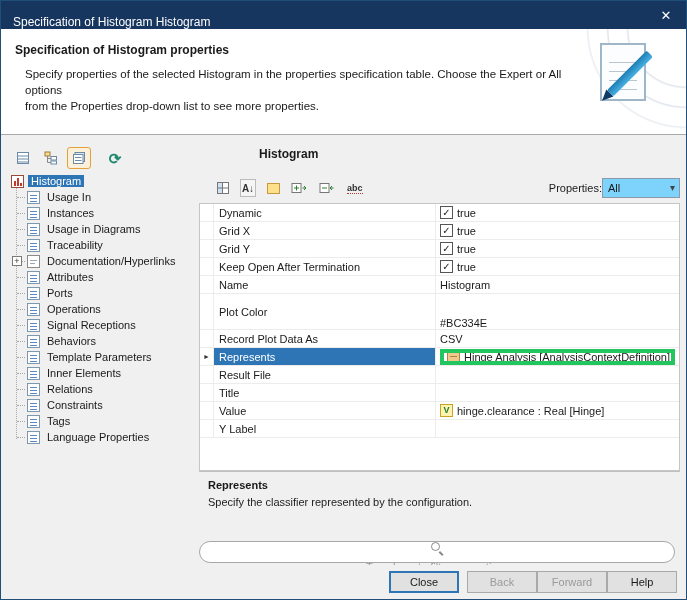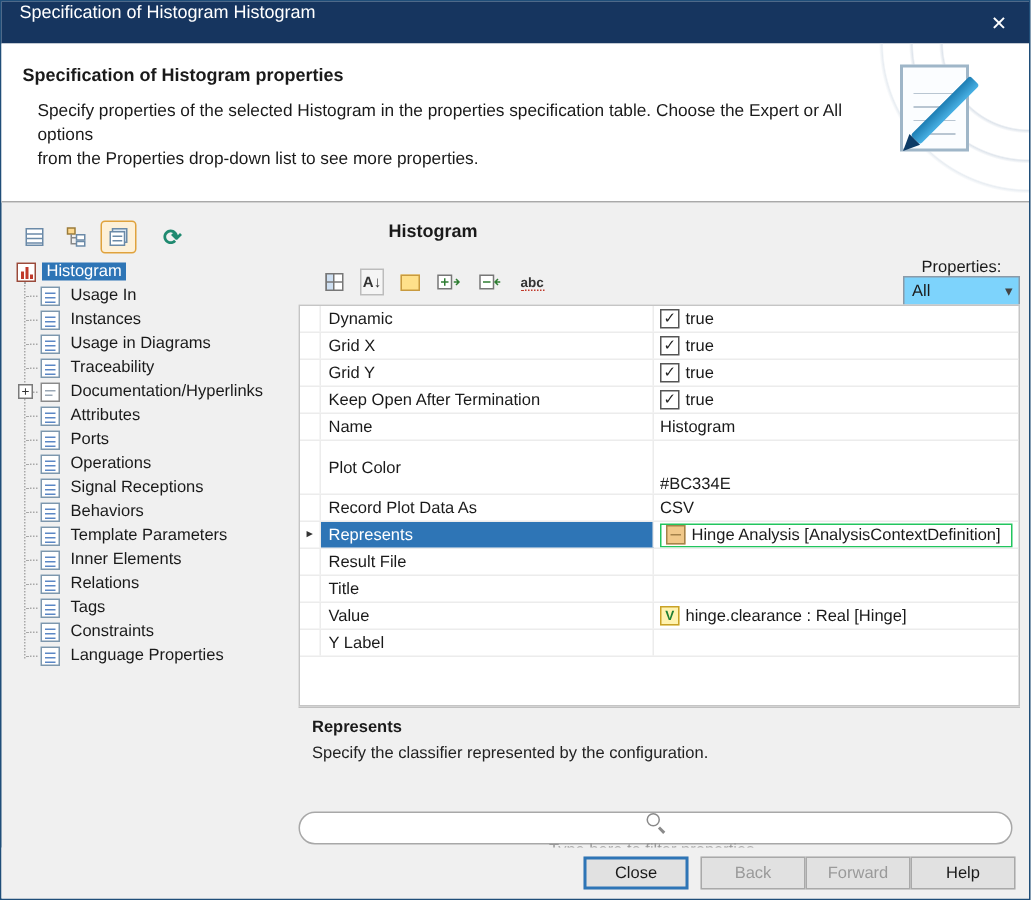--- a/index.html
+++ b/index.html
@@ -2,21 +2,21 @@
 <html style="--titlebar: #16355f; --selection: #2e75b6; --accent-orange: #e0a23c; --plot-color-value: #BC334E;"><head>
 <meta charset="utf-8">
 <style>
   * { margin:0; padding:0; box-sizing:border-box; }
   html,body { width:687px; height:600px; }
   body { font-family:"Liberation Sans", sans-serif; font-size:11px; color:#1a1a1a; background:#f0f0f0; overflow:hidden; }
 
   .dialog { position:absolute; left:0; top:0; width:687px; height:600px; border:1px solid #1f4e79; background:#f0f0f0; }
 
   
-  .titlebar { position:absolute; left:0; top:0; right:0; height:28px; background:var(--titlebar,#16355f); color:#fff; display:flex; align-items:flex-start; padding:0 12px; font-size:12px; }
+  .titlebar { position:absolute; left:0; top:0; right:0; height:28px; background:var(--titlebar,#16355f); color:#fff; display:flex; align-items:flex-end; padding:0 12px; font-size:12px; }
   .close-btn { position:absolute; right:0; top:0; width:40px; height:28px; display:flex; align-items:center; justify-content:center; color:#fff; font-size:13px; cursor:pointer; }
 
   
   .header { position:absolute; left:0; top:28px; right:0; height:106px; background:#fff; border-bottom:1px solid #a9a9a9; overflow:hidden; }
   .h-title { font-weight:bold; font-size:12px; margin:14px 0 9px 14px; }
   .h-desc { margin-left:24px; line-height:16px; font-size:11.5px; width:545px; }
   .header-art { position:absolute; right:0; top:0; bottom:0; width:130px;
     background:
       radial-gradient(circle at 100% 0, transparent 57px, #dfe5ec 58px, transparent 60px),
       radial-gradient(circle at 100% 0, transparent 77px, #dfe5ec 78px, transparent 80px),
@@ -62,40 +62,40 @@
   
   .panel-heading { position:absolute; left:258px; top:146px; font-size:12px; font-weight:bold; }
 
   .table-toolbar { position:absolute; left:198px; top:176px; width:481px; height:22px; display:flex; align-items:center; }
   .tb-icons { display:flex; align-items:center; gap:9px; margin-left:16px; }
   .tb-ic { display:flex; align-items:center; justify-content:center; min-width:16px; height:18px; cursor:pointer; border:1px solid transparent; }
   .tb-ic.pressed { border-color:#bcbcbc; background:#f5f5f5; }
   .sort-glyph { font-size:10px; font-weight:bold; color:#333; }
   .cat-ic { width:13px; height:11px; background:#ffe08a; border:1px solid #c89a3f; }
   .spell-glyph { font-size:9px; font-weight:bold; color:#333; border-bottom:1px dotted #c0392b; line-height:10px; }
-  .props { margin-left:auto; display:flex; align-items:center; gap:0;flex-direction:column; }
+  .props { margin-left:auto; display:flex; align-items:center; gap:0; }
   .combo { width:78px; height:20px; border:1px solid #8a9aa8; background:#7dd3fc; display:flex; align-items:center; padding:0 5px; position:relative; cursor:pointer; }
   .combo-arrow { position:absolute; right:4px; top:3px; font-size:10px; color:#444; }
 
   
   .prop-table { position:absolute; left:198px; top:202px; width:481px; height:268px; background:#fff; border:1px solid #c5c5c5; overflow:hidden; }
   .t-row { display:flex; align-items:stretch; height:18px; border-bottom:1px solid #ececec; }
   .t-row.tall { height:36px; }
   .cell-marker { width:14px; flex:0 0 auto; border-right:1px solid #ececec; display:flex; align-items:center; justify-content:center; font-size:7px; color:#333; }
   .cell-name { width:222px; flex:0 0 auto; display:flex; align-items:center; padding:0 5px; border-right:1px solid #ececec; overflow:hidden; white-space:nowrap; }
   .cell-value { flex:1; display:flex; align-items:center; padding:0 4px; gap:4px; overflow:hidden; white-space:nowrap; }
   .t-row.tall .cell-value { align-items:flex-end; padding-top:3px; }
   .t-row.selected .cell-name { background:var(--selection,#2e75b6); color:#fff; }
 
   .checkbox { width:13px; height:13px; flex:0 0 auto; border:1px solid #555; background:#fff; font-size:10px; line-height:11px; text-align:center; color:#222; }
   .mini-ic { width:13px; height:13px; flex:0 0 auto; }
   .mini-ic.elem { background:#f0c88a; border:1px solid #a5824a;
     background-image:linear-gradient(#a5824a,#a5824a); background-size:7px 1px; background-position:2px 5px; background-repeat:no-repeat; }
   .mini-ic.val { background:#fff3b0; border:1px solid #c9a227; color:#1e7e34; font-size:9px; font-weight:bold; line-height:11px; text-align:center; }
-  .elem-box { flex:1; display:flex; align-items:center; gap:4px; border:1px solid #22c55e; background:#fff; height:16px; padding:0 3px; overflow:hidden; }
+  .elem-box { flex:1; display:flex; align-items:center; gap:4px; border:4px solid #22c55e; background:#fff; height:16px; padding:0 3px; overflow:hidden; }
 
   
   .desc { position:absolute; left:198px; top:470px; width:481px; height:62px; border-top:1px solid #c0c0c0; padding:7px 9px; background:#f0f0f0; }
   .desc-title { font-weight:bold; margin-bottom:5px; }
   .desc-text { color:#222; }
 
   
   .filter { position:absolute; left:198px; top:540px; width:476px; height:22px; border:1px solid #a8a8a8; border-radius:11px; background:#fff; display:flex; align-items:center; padding:0 9px; gap:7px;flex-direction:column; }
   .search-icon { width:12px; height:12px; position:relative; flex:0 0 auto; }
   .search-icon::before { content:""; position:absolute; left:0; top:0; width:7px; height:7px; border:1.5px solid #8a8a8a; border-radius:50%; }
@@ -219,25 +219,25 @@
       <div class="tree-item child">
         <span class="ic ic-list"></span>
         <span class="label">Inner Elements</span>
       </div>
       <div class="tree-item child">
         <span class="ic ic-list"></span>
         <span class="label">Relations</span>
       </div>
       <div class="tree-item child">
         <span class="ic ic-list"></span>
+        <span class="label">Constraints</span>
+      </div>
+      <div class="tree-item child">
+        <span class="ic ic-list"></span>
         <span class="label">Tags</span>
-      </div>
-      <div class="tree-item child">
-        <span class="ic ic-list"></span>
-        <span class="label">Constraints</span>
       </div>
       <div class="tree-item child">
         <span class="ic ic-list"></span>
         <span class="label">Language Properties</span>
       </div>
     </div>
 
   <div class="panel-heading">Histogram</div>
 
   <div class="table-toolbar">

